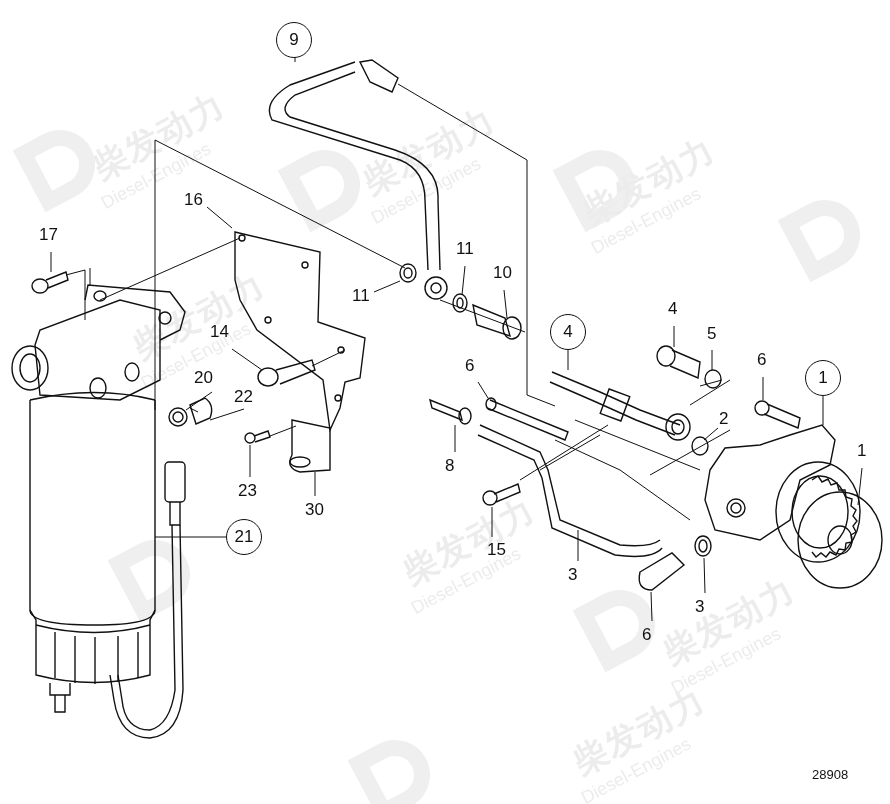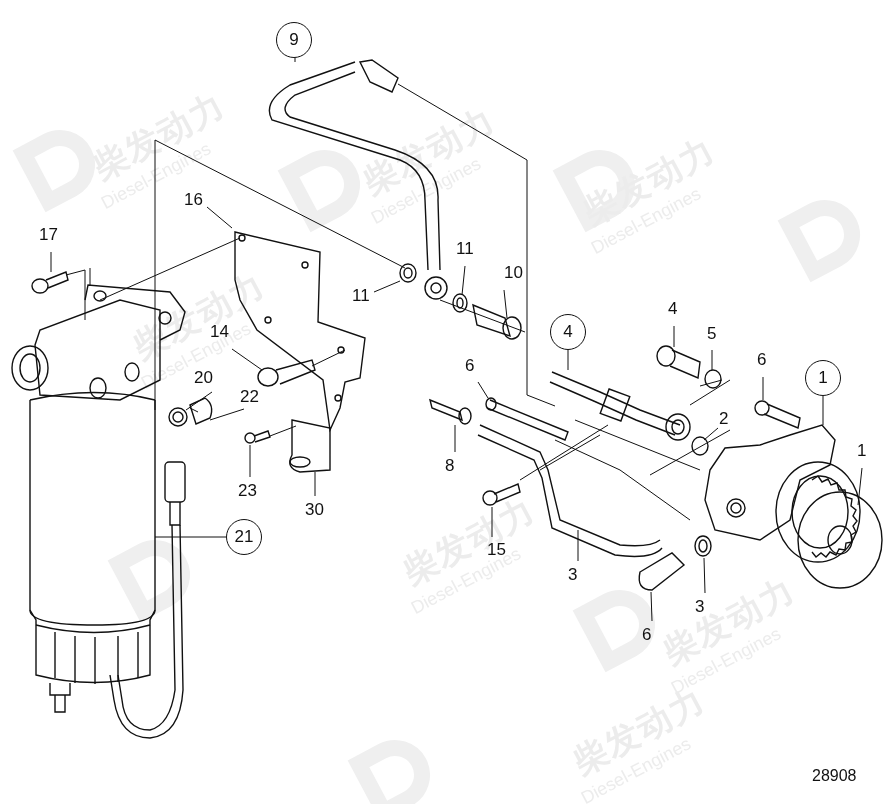--- a/index.html
+++ b/index.html
@@ -9,21 +9,21 @@
   .wm { position:absolute; color:#ececec; font-weight:bold; transform:rotate(-28deg);
         transform-origin:left top; white-space:nowrap; pointer-events:none; }
   .wm .cn { font-size:34px; letter-spacing:2px; display:block; }
   .wm .en { font-size:18px; display:block; margin-left:-10px; font-weight:normal; }
   .wm-logo { position:absolute; width:70px; height:70px; border:16px solid #efefef;
              border-radius:0 50% 50% 0; transform:rotate(-28deg); box-sizing:border-box; }
   .lbl { position:absolute; font-size:17px; line-height:17px; color:#111; }
   .circ { position:absolute; width:36px; height:36px; border:1.5px solid #111; border-radius:50%;
           box-sizing:border-box; display:flex; align-items:center; justify-content:center;
           font-size:17px; background:#fff; }
-  .figno { position:absolute; font-size:16px; }
+  .figno { position:absolute; font-size:13px; }
 </style>
 </head>
 <body>
 
 <div id="canvas">
 
   <div>
     <div class="wm-logo" style="left:25px;top:130px;"></div>
     <div class="wm" style="left:85px;top:150px;">
         <span class="cn">柴发动力</span>
@@ -216,35 +216,35 @@
       <line x1="244" y1="409" x2="210" y2="420"></line>
       <line x1="250" y1="477" x2="250" y2="445"></line>
       <line x1="315" y1="496" x2="315" y2="472"></line>
     </g>
   </svg>
 
   <span class="lbl" style="left:184px;top:191px;">16</span>
   <span class="lbl" style="left:39px;top:226px;">17</span>
   <span class="lbl" style="left:352px;top:287px;">11</span>
   <span class="lbl" style="left:456px;top:240px;">11</span>
-  <span class="lbl" style="left:493px;top:264px;margin-left:11px;">10</span>
+  <span class="lbl" style="left:493px;top:264px;">10</span>
   <span class="lbl" style="left:668px;top:300px;">4</span>
   <span class="lbl" style="left:707px;top:325px;">5</span>
   <span class="lbl" style="left:757px;top:351px;">6</span>
   <span class="lbl" style="left:857px;top:442px;">1</span>
   <span class="lbl" style="left:719px;top:410px;">2</span>
   <span class="lbl" style="left:465px;top:357px;">6</span>
   <span class="lbl" style="left:445px;top:457px;">8</span>
   <span class="lbl" style="left:487px;top:541px;">15</span>
   <span class="lbl" style="left:568px;top:566px;">3</span>
   <span class="lbl" style="left:695px;top:598px;">3</span>
   <span class="lbl" style="left:642px;top:626px;">6</span>
   <span class="lbl" style="left:210px;top:323px;">14</span>
   <span class="lbl" style="left:194px;top:369px;">20</span>
-  <span class="lbl" style="left:240px;top:388px;">22</span>
+  <span class="lbl" style="left:234px;top:388px;">22</span>
   <span class="lbl" style="left:238px;top:482px;">23</span>
   <span class="lbl" style="left:305px;top:501px;">30</span>
 
   <div class="circ" style="left:276px;top:22px;">
       <span>9</span>
     </div>
   <div class="circ" style="left:550px;top:314px;">
       <span>4</span>
     </div>
   <div class="circ" style="left:805px;top:360px;">

